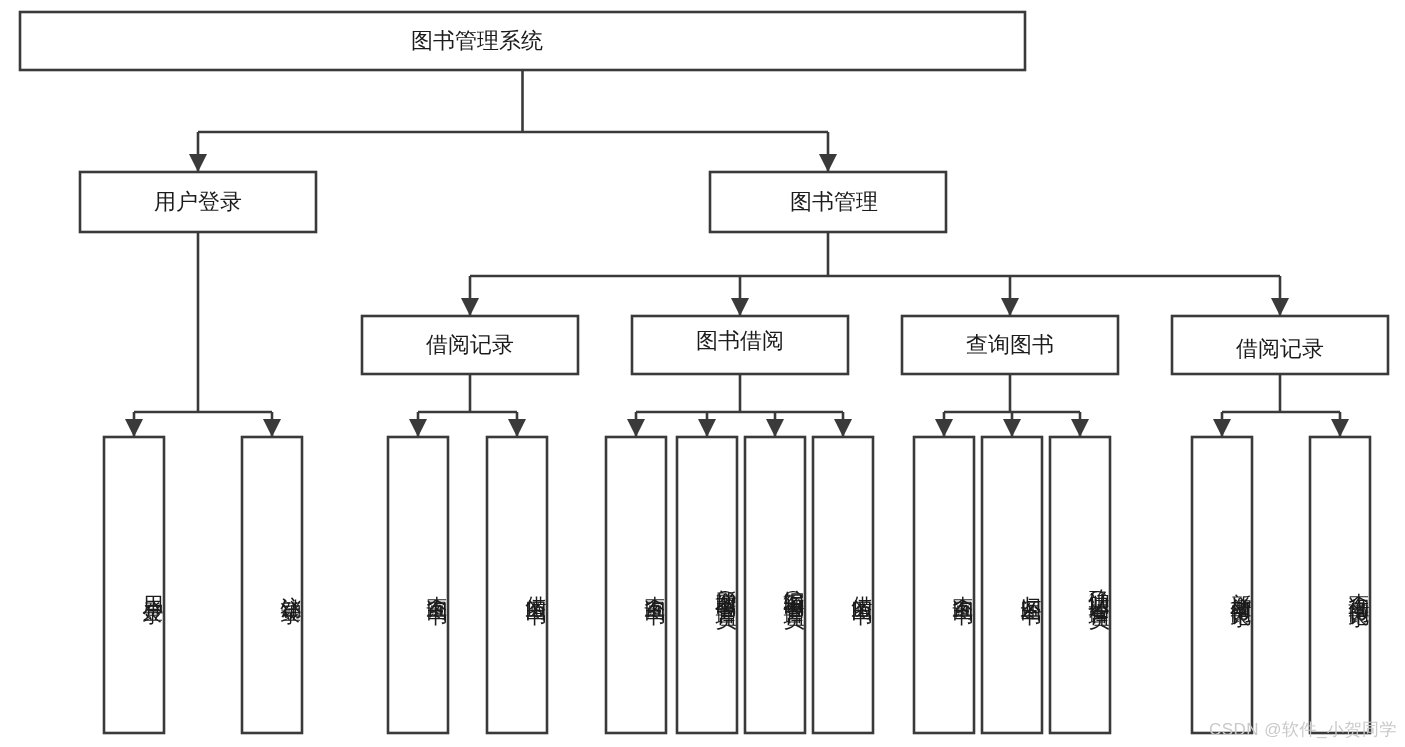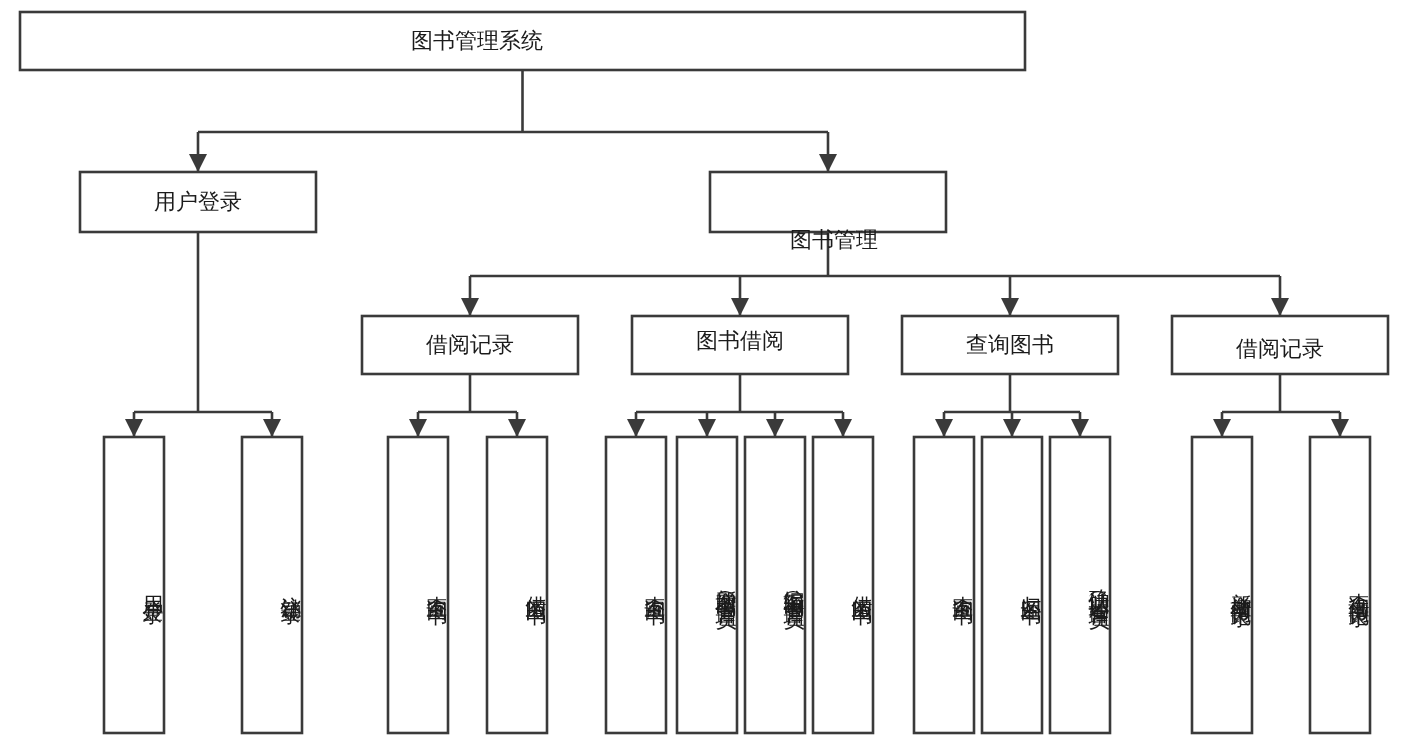--- a/index.html
+++ b/index.html
@@ -154,30 +154,31 @@
       <polygon points="1331,419 1349,419 1340,437" class="arrow-head"></polygon>
       <rect x="1172" y="316" width="216" height="58" class="node-box"></rect>
       <rect x="1192" y="437" width="60" height="296" class="node-box"></rect>
       <rect x="1310" y="437" width="60" height="296" class="node-box"></rect>
     </svg>
   <div id="label-layer">
       <div class="htext-wrap" style="left: 20px; top: 12px; width: 914px; height: 58px;">图书管理系统</div>
       <div class="htext-wrap" style="left: 80px; top: 172px; width: 236px; height: 60px;">用户登录</div>
       <div class="vtext-wrap" style="left: 104px; top: 443px; width: 60px; height: 284px;">用户登录</div>
       <div class="vtext-wrap" style="left: 242px; top: 443px; width: 60px; height: 284px;">注销登录</div>
-      <div class="htext-wrap" style="left: 710px; top: 172px; width: 248px; height: 60px; margin-top: 38px;">图书管理</div>
+      <div class="htext-wrap" style="left: 710px; top: 172px; width: 248px; height: 60px;">图书管理</div>
       <div class="htext-wrap" style="left: 362px; top: 316px; width: 216px; height: 58px;">借阅记录</div>
       <div class="vtext-wrap" style="left: 388px; top: 443px; width: 60px; height: 284px;">查询图书</div>
       <div class="vtext-wrap" style="left: 487px; top: 443px; width: 60px; height: 284px;">借阅图书</div>
       <div class="htext-wrap" style="left: 632px; top: 316px; width: 216px; height: 50px;">图书借阅</div>
       <div class="vtext-wrap" style="left: 606px; top: 443px; width: 60px; height: 284px;">查询图书</div>
       <div class="vtext-wrap" style="left: 677px; top: 443px; width: 60px; height: 284px;">新增图书（管理员）</div>
       <div class="vtext-wrap" style="left: 745px; top: 443px; width: 60px; height: 284px;">编辑图书（管理员）</div>
       <div class="vtext-wrap" style="left: 813px; top: 443px; width: 60px; height: 284px;">借阅图书</div>
       <div class="htext-wrap" style="left: 902px; top: 316px; width: 216px; height: 58px;">查询图书</div>
       <div class="vtext-wrap" style="left: 914px; top: 443px; width: 60px; height: 284px;">查询图书</div>
       <div class="vtext-wrap" style="left: 982px; top: 443px; width: 60px; height: 284px;">归还图书</div>
       <div class="vtext-wrap" style="left: 1050px; top: 443px; width: 60px; height: 284px;">确认归还（管理员）</div>
       <div class="htext-wrap" style="left: 1172px; top: 316px; width: 216px; height: 66px;">借阅记录</div>
       <div class="vtext-wrap" style="left: 1192px; top: 443px; width: 60px; height: 284px;">新增借阅记录</div>
       <div class="vtext-wrap" style="left: 1310px; top: 443px; width: 60px; height: 284px;">查询借阅记录</div>
     </div>
+  <div class="watermark">CSDN @软件_小贺同学</div>
 </div>
 
 </body></html>

